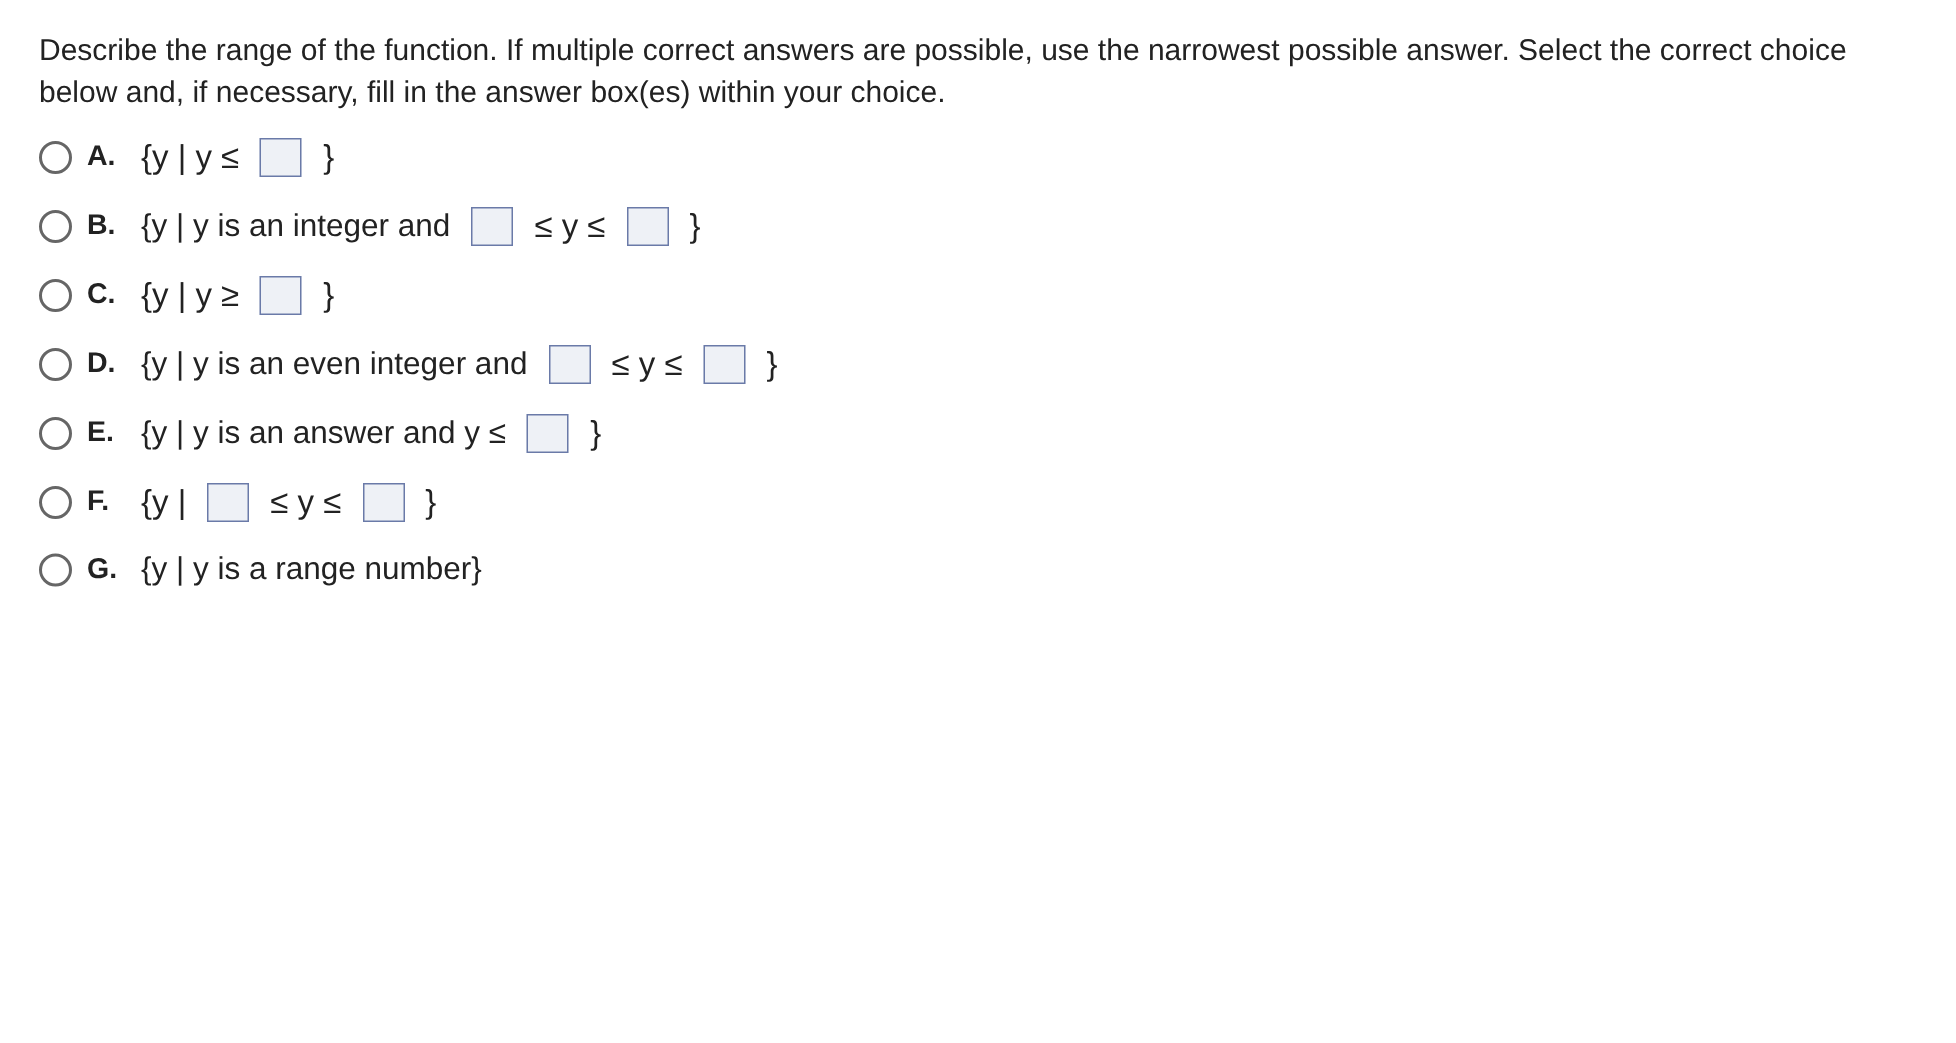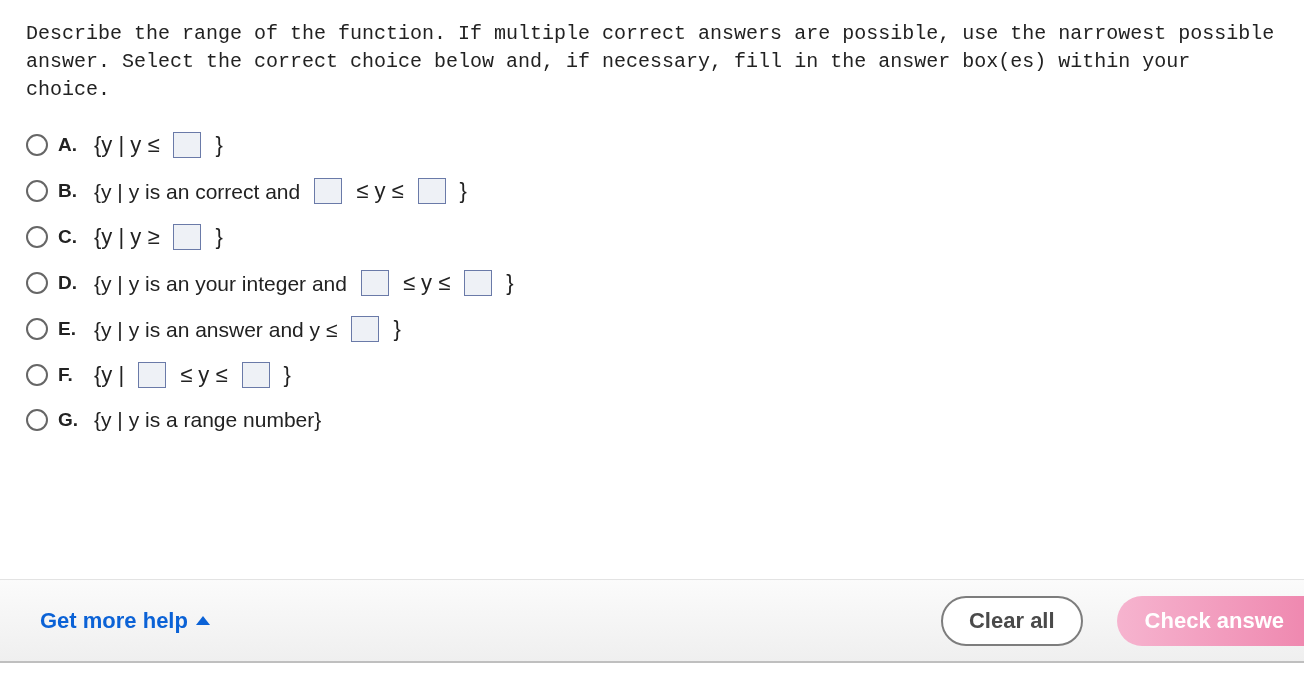--- a/index.html
+++ b/index.html
@@ -15,22 +15,21 @@
   }
   .wrap {
     padding: 20px 26px 0 26px;
     box-sizing: border-box;
     width: 100%;
     height: 100%;
     position: relative;
   }
   .question {
     line-height: 1.4;
-    margin-bottom: 28px;
-    font-family: Liberation Mono, monospace;
+    margin-bottom: 16px;
   }
   .choices {
     display: flex;
     flex-direction: column;
     gap: 20px;
   }
   .choice {
     display: flex;
     align-items: center;
     gap: 10px;
@@ -46,21 +45,21 @@
   }
   .letter {
     font-weight: bold;
     width: 26px;
     flex: 0 0 auto;
     font-size: 19px;
   }
   .expr {
     font-size: 22px;
     display: flex;
-    align-items: flex-end;
+    align-items: center;
     gap: 12px;
     white-space: nowrap;
   }
   .expr .text {
     font-size: 21px;
   }
   .blank {
     display: inline-block;
     width: 26px;
     height: 24px;
@@ -140,21 +139,21 @@
         <span>{y | y ≤</span>
         <span class="blank"></span>
         <span>}</span>
       </span>
     </div>
 
     <div class="choice">
       <span class="radio"></span>
       <span class="letter">B.</span>
       <span class="expr">
-        <span class="text">{y | y is an correct and</span>
+        <span class="text">{y | y is an integer and</span>
         <span class="blank"></span>
         <span>≤ y ≤</span>
         <span class="blank"></span>
         <span>}</span>
       </span>
     </div>
 
     <div class="choice">
       <span class="radio"></span>
       <span class="letter">C.</span>
@@ -162,21 +161,21 @@
         <span>{y | y ≥</span>
         <span class="blank"></span>
         <span>}</span>
       </span>
     </div>
 
     <div class="choice">
       <span class="radio"></span>
       <span class="letter">D.</span>
       <span class="expr">
-        <span class="text">{y | y is an your integer and</span>
+        <span class="text">{y | y is an even integer and</span>
         <span class="blank"></span>
         <span>≤ y ≤</span>
         <span class="blank"></span>
         <span>}</span>
       </span>
     </div>
 
     <div class="choice">
       <span class="radio"></span>
       <span class="letter">E.</span>
@@ -202,23 +201,13 @@
     <div class="choice">
       <span class="radio"></span>
       <span class="letter">G.</span>
       <span class="expr">
         <span class="text">{y | y is a range number}</span>
       </span>
     </div>
 
   </div>
 
-  <div class="footer">
-    <div class="help">
-      <span>Get more help</span>
-      <span class="tri-up"></span>
-    </div>
-    <div class="right-btns">
-      <div class="btn-clear">Clear all</div>
-      <div class="btn-check">Check answe</div>
-    </div>
-  </div>
 </div>
 
 </body></html>

